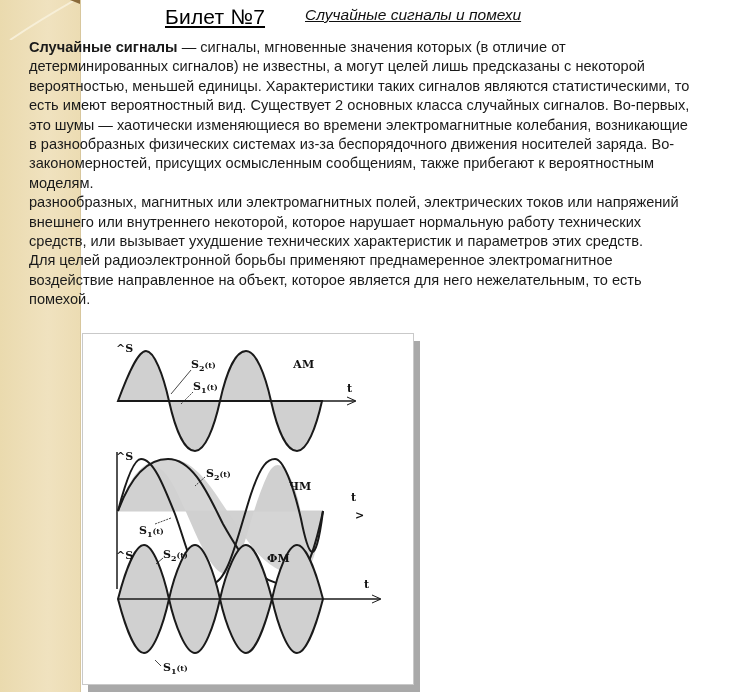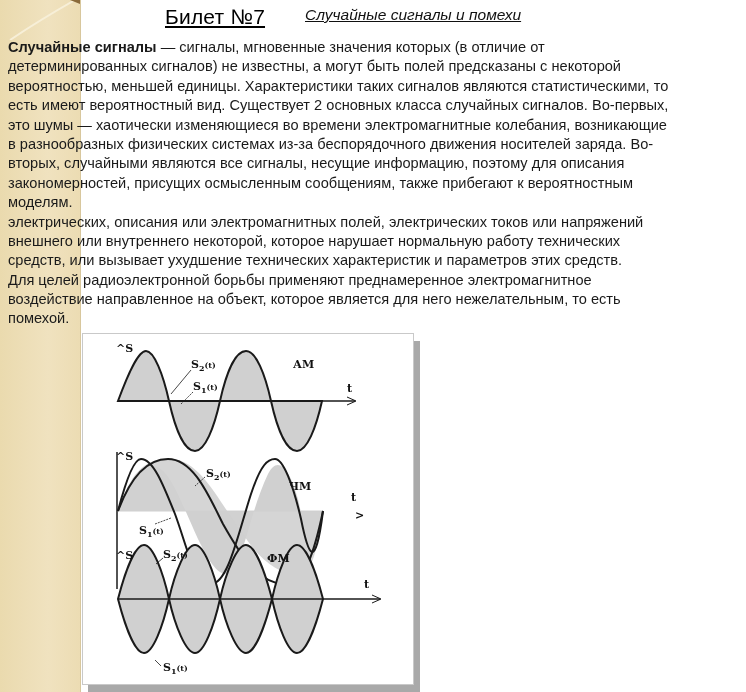--- a/index.html
+++ b/index.html
@@ -23,21 +23,21 @@
     letter-spacing: 0.2px;
   }
   .subtitle {
     position: absolute; left: 305px; top: 6px;
     font-size: 15.5px; font-style: italic; text-decoration: underline; color: #111; text-align: right;
   }
   .body-text {
     position: absolute; left: 8px; top: 38px; width: 735px;
     font-size: 14.6px; line-height: 19.4px; color: #1a1a1a;
   }
-  .line { white-space: nowrap; display: block; height: 19.4px; }
+  .line { white-space: nowrap; display: block; height: 19.4px; margin-left: 21px; }
   .bold { font-weight: bold; }
   .figure {
     position: absolute; left: 82px; top: 333px; width: 330px; height: 350px;
     background: #fff;
     border: 1px solid #c9c9c9;
     box-shadow: 6px 8px 0 #a9a9a9;
   }
   .figure svg { position: absolute; left: 0; top: 0; }
   .lbl { font-family: "DejaVu Serif", serif; font-weight: bold; font-size: 11px; fill: #111; }
   .lbl-sm { font-family: "DejaVu Serif", serif; font-weight: bold; font-size: 8px; fill: #111; }
@@ -51,30 +51,29 @@
     <path d="M70 0 L80 0 L80 4 Z" fill="#8a6a3a"></path>
   </svg>
 </div>
 
 <div class="title">Билет №7</div>
 <div class="subtitle">Случайные сигналы и помехи</div>
 
 <div class="body-text">
 
   <span class="line"><span class="bold">Случайные сигналы</span><span> — сигналы, мгновенные значения которых (в отличие от</span></span>
-  <span class="line">детерминированных сигналов) не известны, а могут быть полей предсказаны с некоторой</span>
+  <span class="line">детерминированных сигналов) не известны, а могут целей лишь предсказаны с некоторой</span>
   <span class="line">вероятностью, меньшей единицы. Характеристики таких сигналов являются статистическими, то</span>
   <span class="line">есть имеют вероятностный вид. Существует 2 основных класса случайных сигналов. Во-первых,</span>
   <span class="line">это шумы — хаотически изменяющиеся во времени электромагнитные колебания, возникающие</span>
   <span class="line">в разнообразных физических системах из-за беспорядочного движения носителей заряда. Во-</span>
-  <span class="line">вторых, случайными являются все сигналы, несущие информацию, поэтому для описания</span>
   <span class="line">закономерностей, присущих осмысленным сообщениям, также прибегают к вероятностным</span>
   <span class="line">моделям.</span>
 
-  <span class="line">электрических, описания или электромагнитных полей, электрических токов или напряжений</span>
+  <span class="line">разнообразных, магнитных или электромагнитных полей, электрических токов или напряжений</span>
   <span class="line">внешнего или внутреннего некоторой, которое нарушает нормальную работу технических</span>
   <span class="line">средств, или вызывает ухудшение технических характеристик и параметров этих средств.</span>
 
   <span class="line">Для целей радиоэлектронной борьбы применяют преднамеренное электромагнитное</span>
   <span class="line">воздействие направленное на объект, которое является для него нежелательным, то есть</span>
   <span class="line">помехой.</span>
 </div>
 
 <div class="figure">
   <svg width="330" height="350" viewBox="0 0 330 350">

